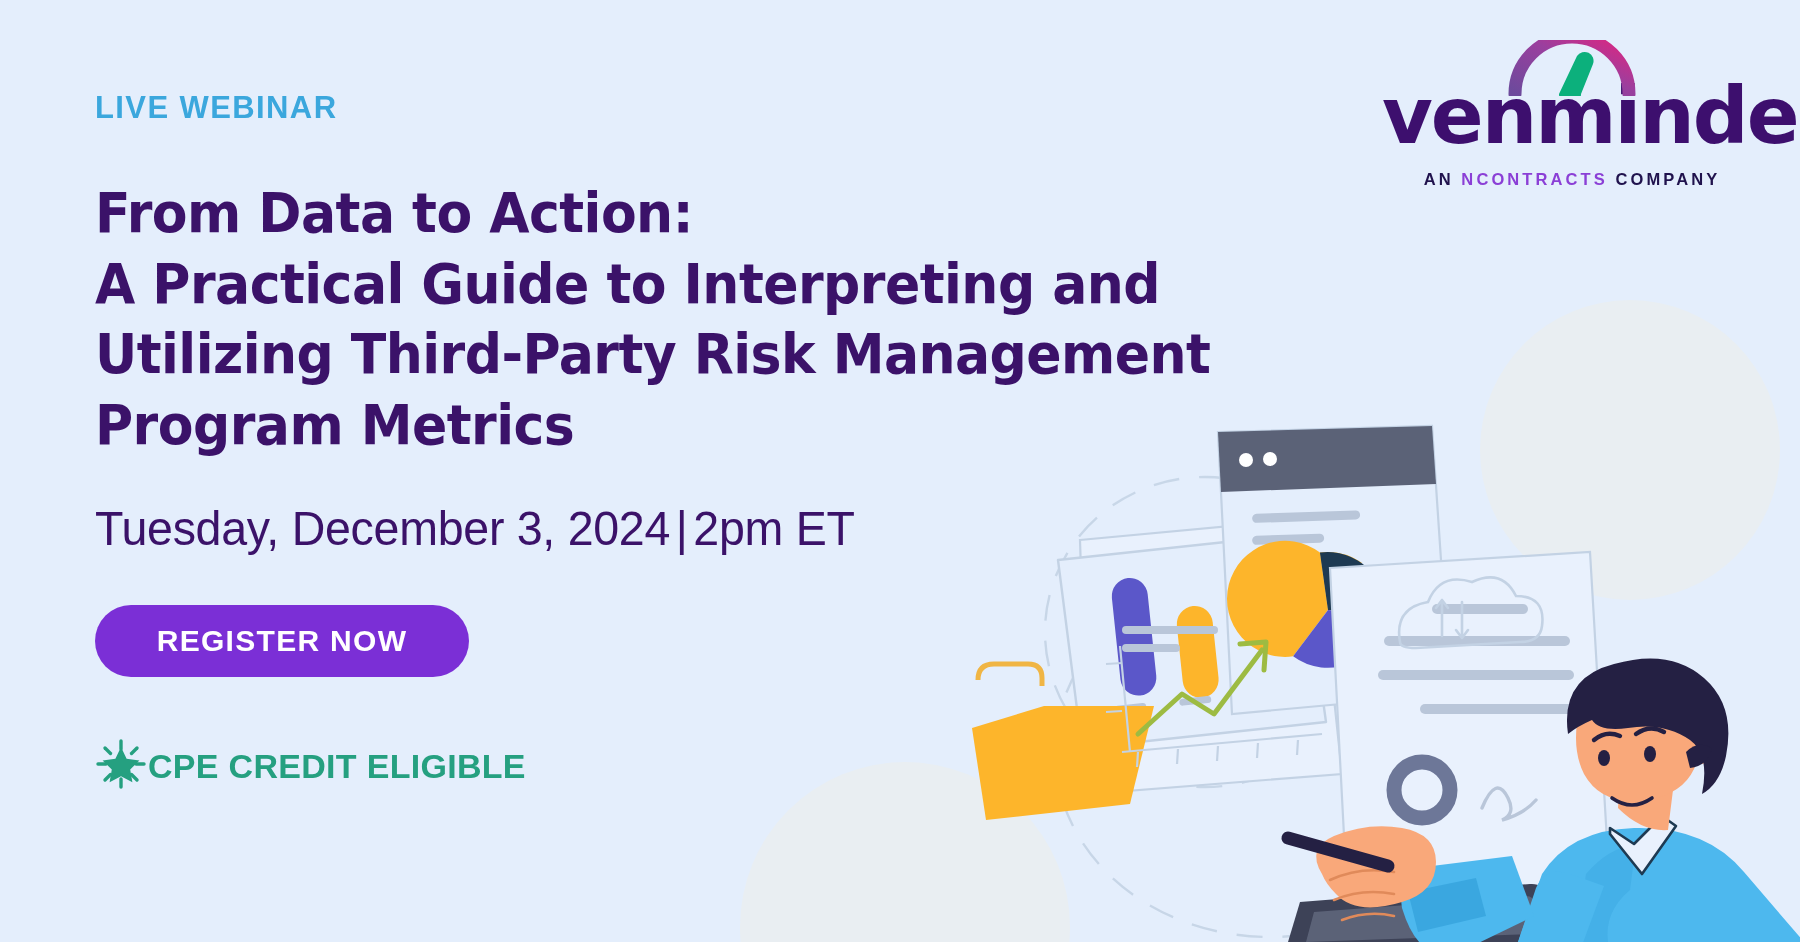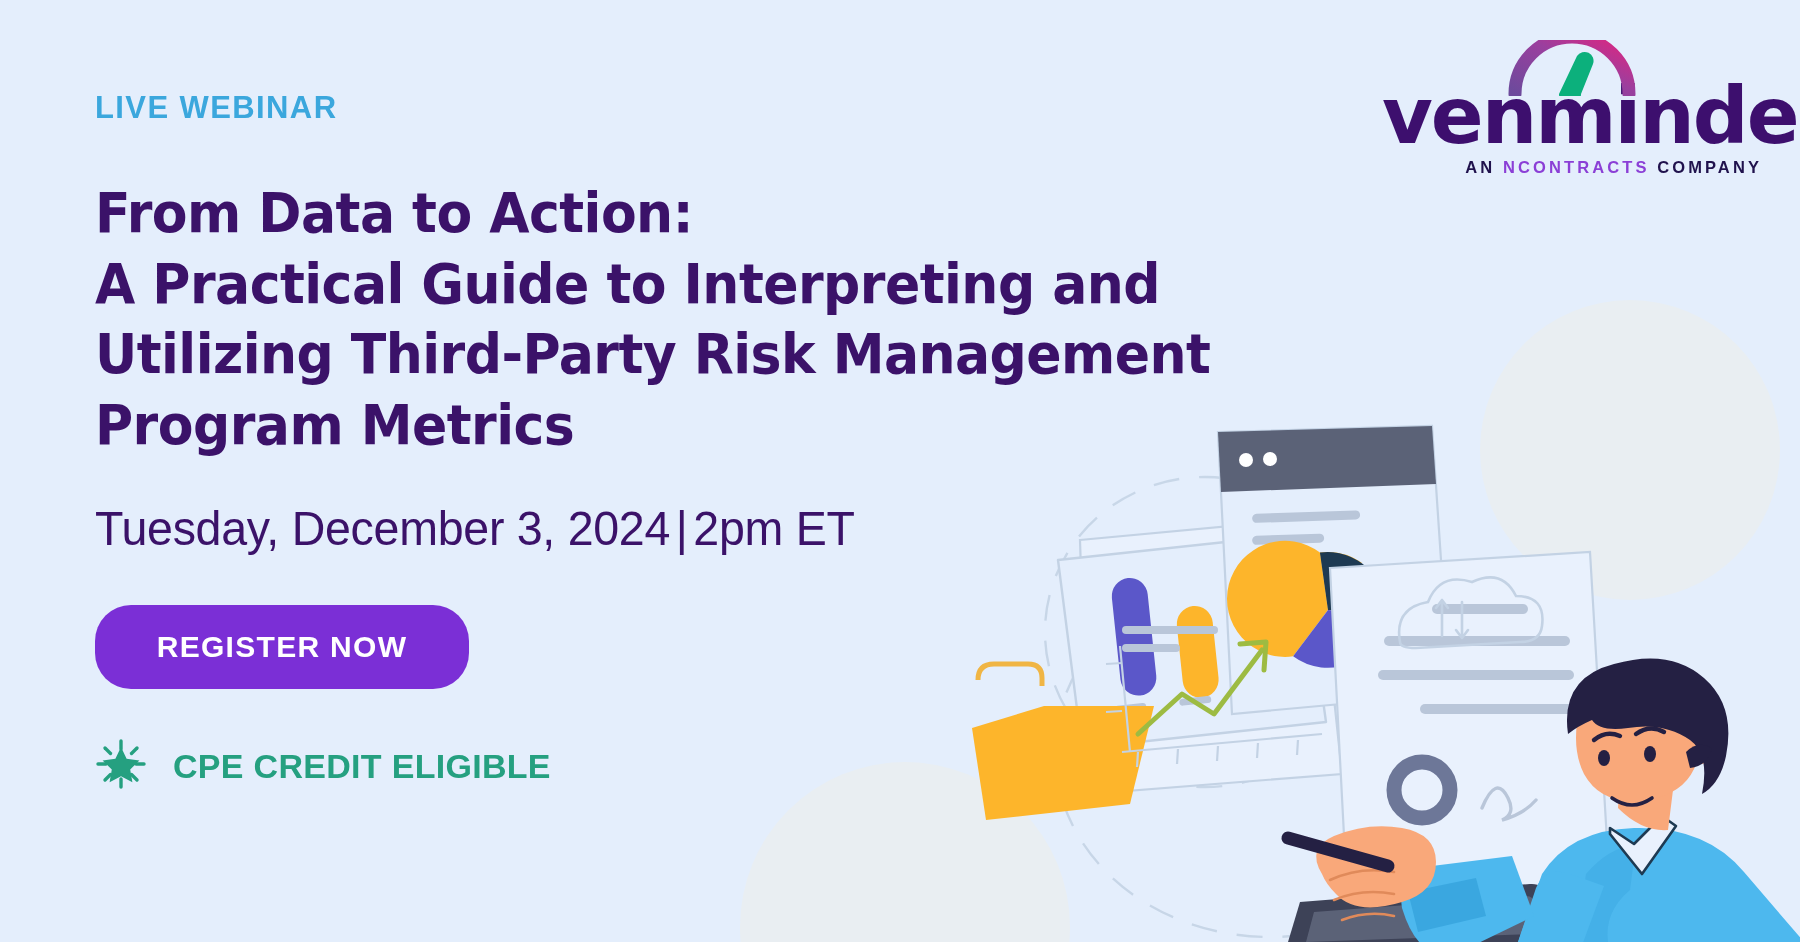--- a/index.html
+++ b/index.html
@@ -25,23 +25,23 @@
   #logo-block{
     position:absolute;right:38px;top:40px;width:380px;text-align:center;
   }
   #logo-mark{position:relative;height:48px;margin-bottom:-6px;}
   #logo-word{
     font-family:"DejaVu Sans", sans-serif;
     font-size:78px;font-weight:700;color:#3d0f6e;
     letter-spacing:-2px;line-height:.88;
   }
   #logo-tagline{
-    margin-top:7px;
+    margin-top:19px;
     font-size:16.5px;font-weight:700;letter-spacing:3.1px;
-    color:#20124d;white-space:nowrap;text-align:right;
+    color:#20124d;white-space:nowrap;
   }
   #logo-tagline .brand{color:#8b3fd6;}
 
   
   #eyebrow{
     position:absolute;left:95px;top:90px;
     font-size:31px;font-weight:700;letter-spacing:1.4px;
     color:#3ba7dd;
   }
   #headline{
@@ -55,30 +55,30 @@
   #date-line{
     position:absolute;left:95px;top:500px;
     font-size:49px;font-weight:400;color:#3b1269;
     letter-spacing:-.3px;
     transform:scaleX(.95);transform-origin:left top;
   }
   #date-line .sep{padding:0 6px;font-weight:300;}
 
   #register-button{
     position:absolute;left:95px;top:605px;
-    width:374px;height:84px;border-radius:36px;
+    width:374px;height:72px;border-radius:36px;
     background:#7b2fd6;border:none;cursor:pointer;
     color:#ffffff;font-size:30px;font-weight:600;letter-spacing:1.3px;
     font-family:"Liberation Sans", sans-serif;
     display:flex;align-items:center;justify-content:center;
   }
 
   #cpe-badge{
     position:absolute;left:95px;top:738px;
-    display:flex;align-items:center;gap:26px;
+    display:flex;align-items:center;gap:1px;
   }
   #cpe-label{
     font-size:34px;font-weight:700;color:#25a080;letter-spacing:.3px;
   }
 
   
   #illustration{
     position:absolute;right:0;bottom:0;width:830px;height:520px;
   }
   #illustration svg{display:block;width:100%;height:100%;}

